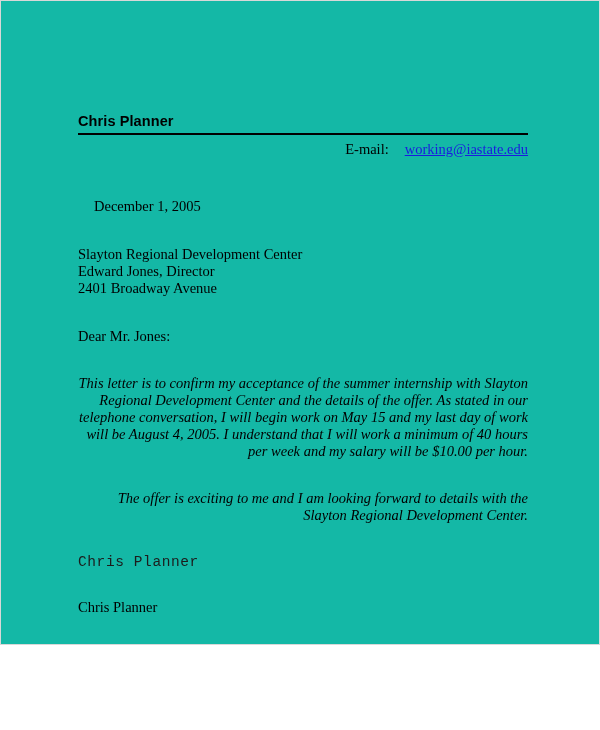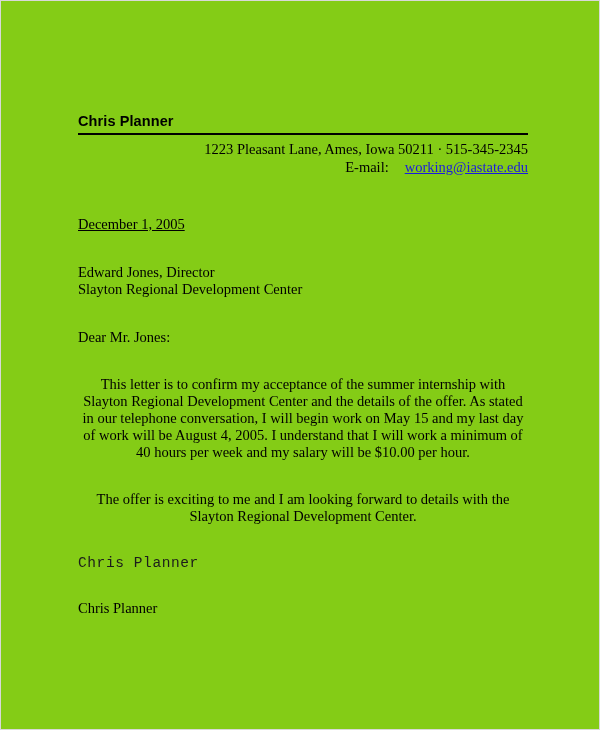--- a/index.html
+++ b/index.html
@@ -10,22 +10,22 @@
   body {
     width: 600px;
     height: 730px;
     font-family: "Liberation Serif", "DejaVu Serif", serif;
     -webkit-font-smoothing: antialiased;
   }
   .page {
     position: relative;
     box-sizing: border-box;
     width: 600px;
-    height: 730px;
-    background: #84cc16;
+    height: 645px;
+    background: #14b8a6;
     border: 1px solid #d8d8d8;
     overflow: hidden;
   }
   .sheet {
     position: absolute;
     left: 77px;
     top: 112px;
     width: 450px;
   }
 
@@ -64,35 +64,35 @@
   }
 
   
   .letter-body {
     margin-top: 40px;
     font-size: 14.5px;
     line-height: 17px;
     color: #000000;
   }
   .date-line {
-    margin: 0 0 31px 0;
-    text-decoration: underline;
+    margin: 0 0 31px 16px;
   }
   .recipient {
     margin: 0 0 31px 0;
   }
   .recipient div {
     line-height: 17px;
   }
   .salutation {
     margin: 10px 0 30px 0;
   }
   .paragraph {
     margin: 0 0 30px 0;
-    text-align: center;
+    text-align: right;
+    font-style: italic;
   }
   .closing {
     margin: 0 0 25px 0;
   }
   .signature-script {
     font-family: "Liberation Mono", "DejaVu Sans Mono", monospace;
     font-size: 14.5px;
     line-height: 17px;
     letter-spacing: 0.6px;
     color: #1c1c1c;
@@ -105,34 +105,34 @@
 </head>
 <body>
 
 <div class="page">
   <div class="sheet">
 
     <div>
       <div class="letterhead-name">Chris Planner</div>
       <div class="letterhead-rule"></div>
       <div class="contact-block">
-        <div class="contact-line">1223 Pleasant Lane, Ames, Iowa 50211  ·  515-345-2345</div>
         <div class="contact-line">
           <span class="email-label">E-mail:</span><a class="email-link" href="#">working@iastate.edu</a>
         </div>
       </div>
     </div>
 
     <div class="letter-body">
 
       <div class="date-line">December 1, 2005</div>
 
       <div class="recipient">
+        <div>Slayton Regional Development Center</div>
         <div>Edward Jones, Director</div>
-        <div>Slayton Regional Development Center</div>
+        <div>2401 Broadway Avenue</div>
       </div>
 
       <div class="salutation">Dear Mr. Jones:</div>
 
       <p class="paragraph">This letter is to confirm my acceptance of the summer internship  with Slayton Regional Development Center and the details of the offer.  As stated in our telephone conversation, I will begin work on May 15 and my last day of work will be August 4, 2005.  I understand that I will work a minimum of 40 hours per week and my salary will be $10.00 per hour.</p>
 
       <p class="paragraph">The offer is exciting to me and I am looking forward to details with the Slayton Regional Development Center.</p>
 
 
       <div class="signature-script">Chris Planner</div>

